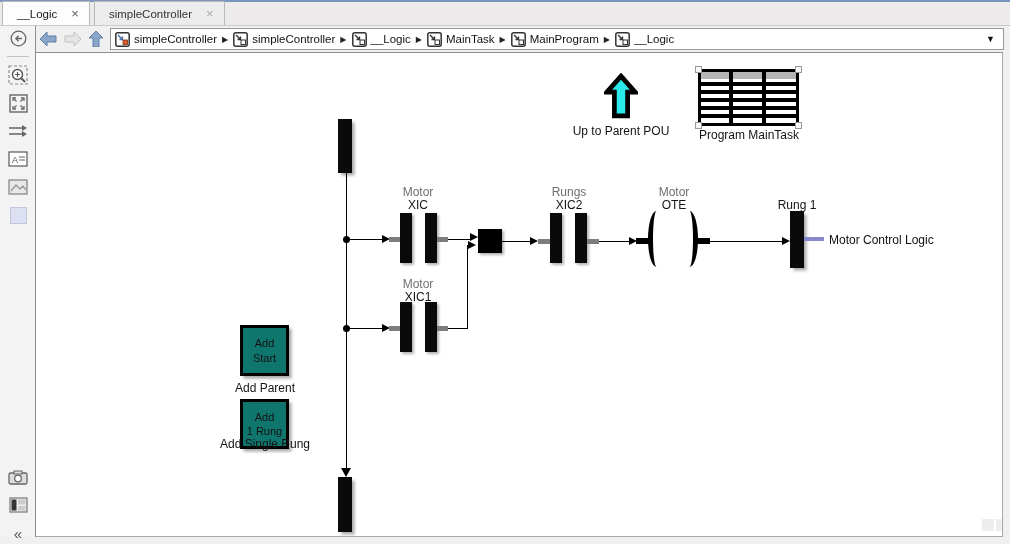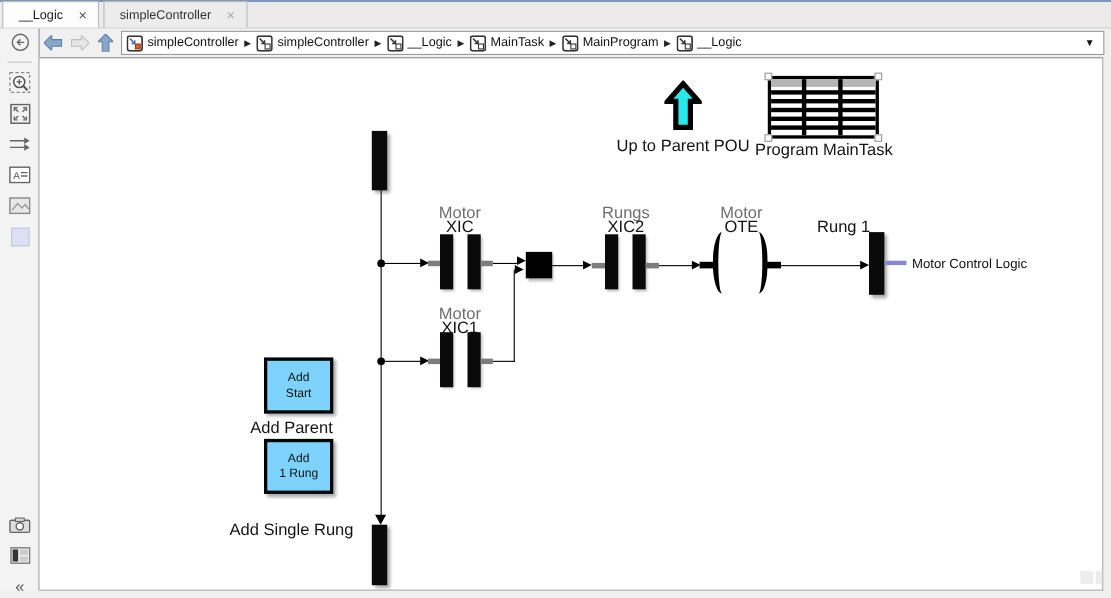--- a/index.html
+++ b/index.html
@@ -48,26 +48,26 @@
   .cbar { position:absolute; width:12px; height:50px; background:#0a0a0a;
     box-shadow:2px 2px 2.5px rgba(0,0,0,.3); }
   .stub-g { position:absolute; height:5px; background:#7d7d7d; }
   .stub-b { position:absolute; height:6px; background:#000; }
   .stub-p { position:absolute; height:4px; background:#8789CF; }
   .jblock { position:absolute; width:24px; height:24px; background:#000;
     box-shadow:2px 2px 2.5px rgba(0,0,0,.3); }
   .paren { position:absolute; width:17px; height:56px; }
   .paren.l { border-left:5px solid #000; border-radius:50%; }
   .paren.r { border-right:5px solid #000; border-radius:50%; }
-  .lbl { position:absolute; transform:translateX(-50%); font-size:15px;
+  .lbl { position:absolute; transform:translateX(-50%); font-size:12px;
     white-space:nowrap; text-align:left; }
   .lbl.gray { color:#6f6f6f; }
   .lbl.dark { color:#141414; }
   .annot { position:absolute; font-size:12px; color:#111; white-space:nowrap; }
-  .addblk { position:absolute; width:63px; height:51px; background:#7dd3fc; border:3px solid #000;
+  .addblk { position:absolute; width:49px; height:51px; background:#0f766e; border:3px solid #000;
     box-shadow:2.5px 2.5px 3px rgba(0,0,0,.35); display:flex; flex-direction:column;
     align-items:center; justify-content:center; font-size:11px; color:#111; line-height:1.3; }
   
   .pv { position:absolute; left:662px; top:16px; width:101px; height:57px;
     border:3px solid #000; background:#fff; }
   .pv-head { position:absolute; left:0; top:0; width:100%; height:7px; background:#b5b5b5; }
   .pv-row { position:absolute; left:0; width:100%; height:4px; background:#000; }
   .pv-col { position:absolute; top:0; width:4px; height:51px; background:#000; }
   .handle { position:absolute; width:7px; height:7px; background:#fafafa; border:1px solid #9a9a9a; }
   .corner-badges { position:absolute; left:946px; top:466px; display:flex; gap:2px; }
@@ -300,36 +300,36 @@
 
   <div class="stub-b" style="left:600px;top:185px;width:14px"></div>
   <div class="lbl gray" style="left:638px;top:132px">Motor</div>
   <div class="lbl dark" style="left:638px;top:145px">OTE</div>
   <div class="paren l" style="left:612px;top:158px"></div>
   <div class="paren r" style="left:645px;top:158px"></div>
   <div class="stub-b" style="left:660px;top:185px;width:14px"></div>
   <div class="wire" style="left:674px;top:188px;width:74px;height:1px"></div>
   <div class="arr-r" style="left:746px;top:184px"></div>
 
-  <div class="lbl dark" style="left:731px;top:145px">Rung 1</div>
+  <div class="lbl dark" style="left:761px;top:145px">Rung 1</div>
   <div class="rail" style="left:754px;top:158px;height:57px"></div>
   <div class="stub-p" style="left:768px;top:184px;width:20px"></div>
   <div class="annot" style="left:793px;top:180px">Motor Control Logic</div>
 
   <div class="addblk" style="left:204px;top:272px">
     <span>Add</span>
     <span>Start</span>
   </div>
   <div class="lbl dark" style="left:229px;top:328px">Add Parent</div>
 
   <div class="addblk" style="left:204px;top:346px;height:50px">
     <span>Add</span>
     <span>1 Rung</span>
   </div>
-  <div class="lbl dark" style="left:229px;top:420px">Add Single Rung</div>
+  <div class="lbl dark" style="left:229px;top:384px">Add Single Rung</div>
 
   <div class="corner-badges">
     <span></span>
       <span></span>
   </div>
 </div>
 
 <div class="bottom-strip"></div>
 
 </body></html>

